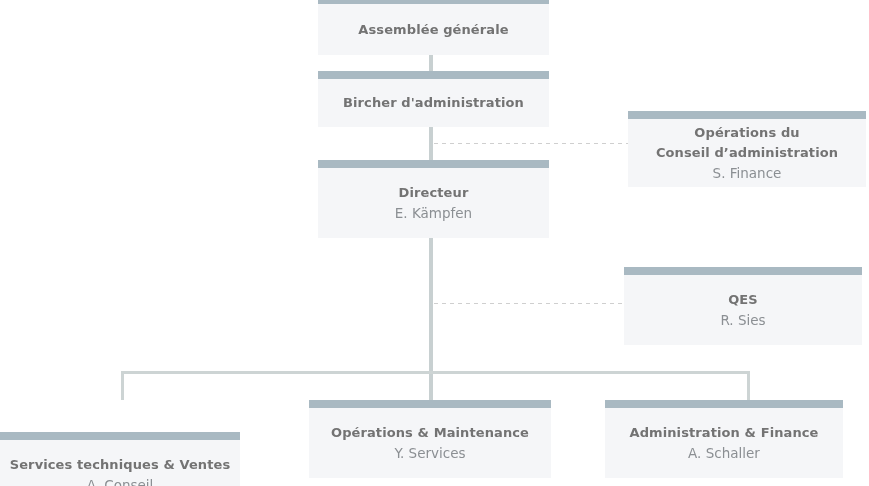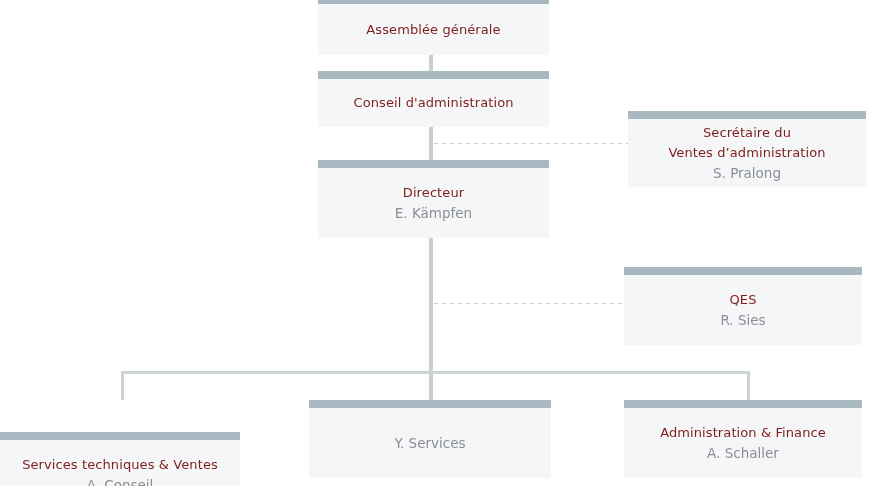--- a/index.html
+++ b/index.html
@@ -35,22 +35,22 @@
     display: flex;
     flex-direction: column;
     align-items: center;
     justify-content: center;
     text-align: center;
     padding: 0 4px;
     box-sizing: border-box;
   }
   .box-title {
     font-size: 13px;
-    font-weight: normal;
-    color: #7f1d1d;
+    font-weight: bold;
+    color: #737373;
     line-height: 20px;
     letter-spacing: 0.1px;
   }
   .box-name {
     font-size: 13.5px;
     font-weight: normal;
     color: #8b8f93;
     line-height: 21px;
   }
   .connector {
@@ -70,21 +70,21 @@
   }
 
   
   #box-assemblee      { left: 318px; top: 0;     width: 231px; height: 55px; }
   #box-conseil        { left: 318px; top: 71px;  width: 231px; height: 56px; }
   #box-secretaire     { left: 628px; top: 111px; width: 238px; height: 76px; }
   #box-directeur      { left: 318px; top: 160px; width: 231px; height: 78px; }
   #box-qes            { left: 624px; top: 267px; width: 238px; height: 78px; }
   #box-services       { left: 0;     top: 400px; width: 240px; height: 78px; margin-top: 32px; }
   #box-operations     { left: 309px; top: 400px; width: 242px; height: 78px; }
-  #box-administration { left: 624px; top: 400px; width: 238px; height: 78px; }
+  #box-administration { left: 605px; top: 400px; width: 238px; height: 78px; }
 
   
   #line-assemblee-conseil { left: 429px; top: 55px;  width: 4px;   height: 16px; }
   #line-conseil-directeur { left: 429px; top: 127px; width: 4px;   height: 33px; }
   #line-directeur-down    { left: 429px; top: 238px; width: 4px;   height: 162px; }
   #dash-secretaire        { left: 434px; top: 143px; width: 194px; }
   #dash-qes               { left: 434px; top: 303px; width: 194px; }
   #line-branch-horizontal { left: 121px; top: 371px; width: 629px; height: 3px; }
   #line-drop-left         { left: 121px; top: 371px; width: 3px;   height: 29px; }
   #line-drop-right        { left: 747px; top: 371px; width: 3px;   height: 29px; }
@@ -106,30 +106,30 @@
   <div class="org-box" id="box-assemblee">
     <div class="box-bar cut"></div>
     <div class="box-body">
       <div class="box-title">Assemblée générale</div>
     </div>
   </div>
 
   <div class="org-box" id="box-conseil">
     <div class="box-bar"></div>
     <div class="box-body">
-      <div class="box-title">Conseil d'administration</div>
+      <div class="box-title">Bircher d'administration</div>
     </div>
   </div>
 
   <div class="org-box" id="box-secretaire">
     <div class="box-bar"></div>
     <div class="box-body">
-      <div class="box-title">Secrétaire du</div>
-      <div class="box-title">Ventes d’administration</div>
-      <div class="box-name">S. Pralong</div>
+      <div class="box-title">Opérations du</div>
+      <div class="box-title">Conseil d’administration</div>
+      <div class="box-name">S. Finance</div>
     </div>
   </div>
 
   <div class="org-box" id="box-directeur">
     <div class="box-bar"></div>
     <div class="box-body">
       <div class="box-title">Directeur</div>
       <div class="box-name">E. Kämpfen</div>
     </div>
   </div>
@@ -146,20 +146,21 @@
     <div class="box-bar"></div>
     <div class="box-body">
       <div class="box-title">Services techniques &amp; Ventes</div>
       <div class="box-name">A. Conseil</div>
     </div>
   </div>
 
   <div class="org-box" id="box-operations">
     <div class="box-bar"></div>
     <div class="box-body">
+      <div class="box-title">Opérations &amp; Maintenance</div>
       <div class="box-name">Y. Services</div>
     </div>
   </div>
 
   <div class="org-box" id="box-administration">
     <div class="box-bar"></div>
     <div class="box-body">
       <div class="box-title">Administration &amp; Finance</div>
       <div class="box-name">A. Schaller</div>
     </div>

